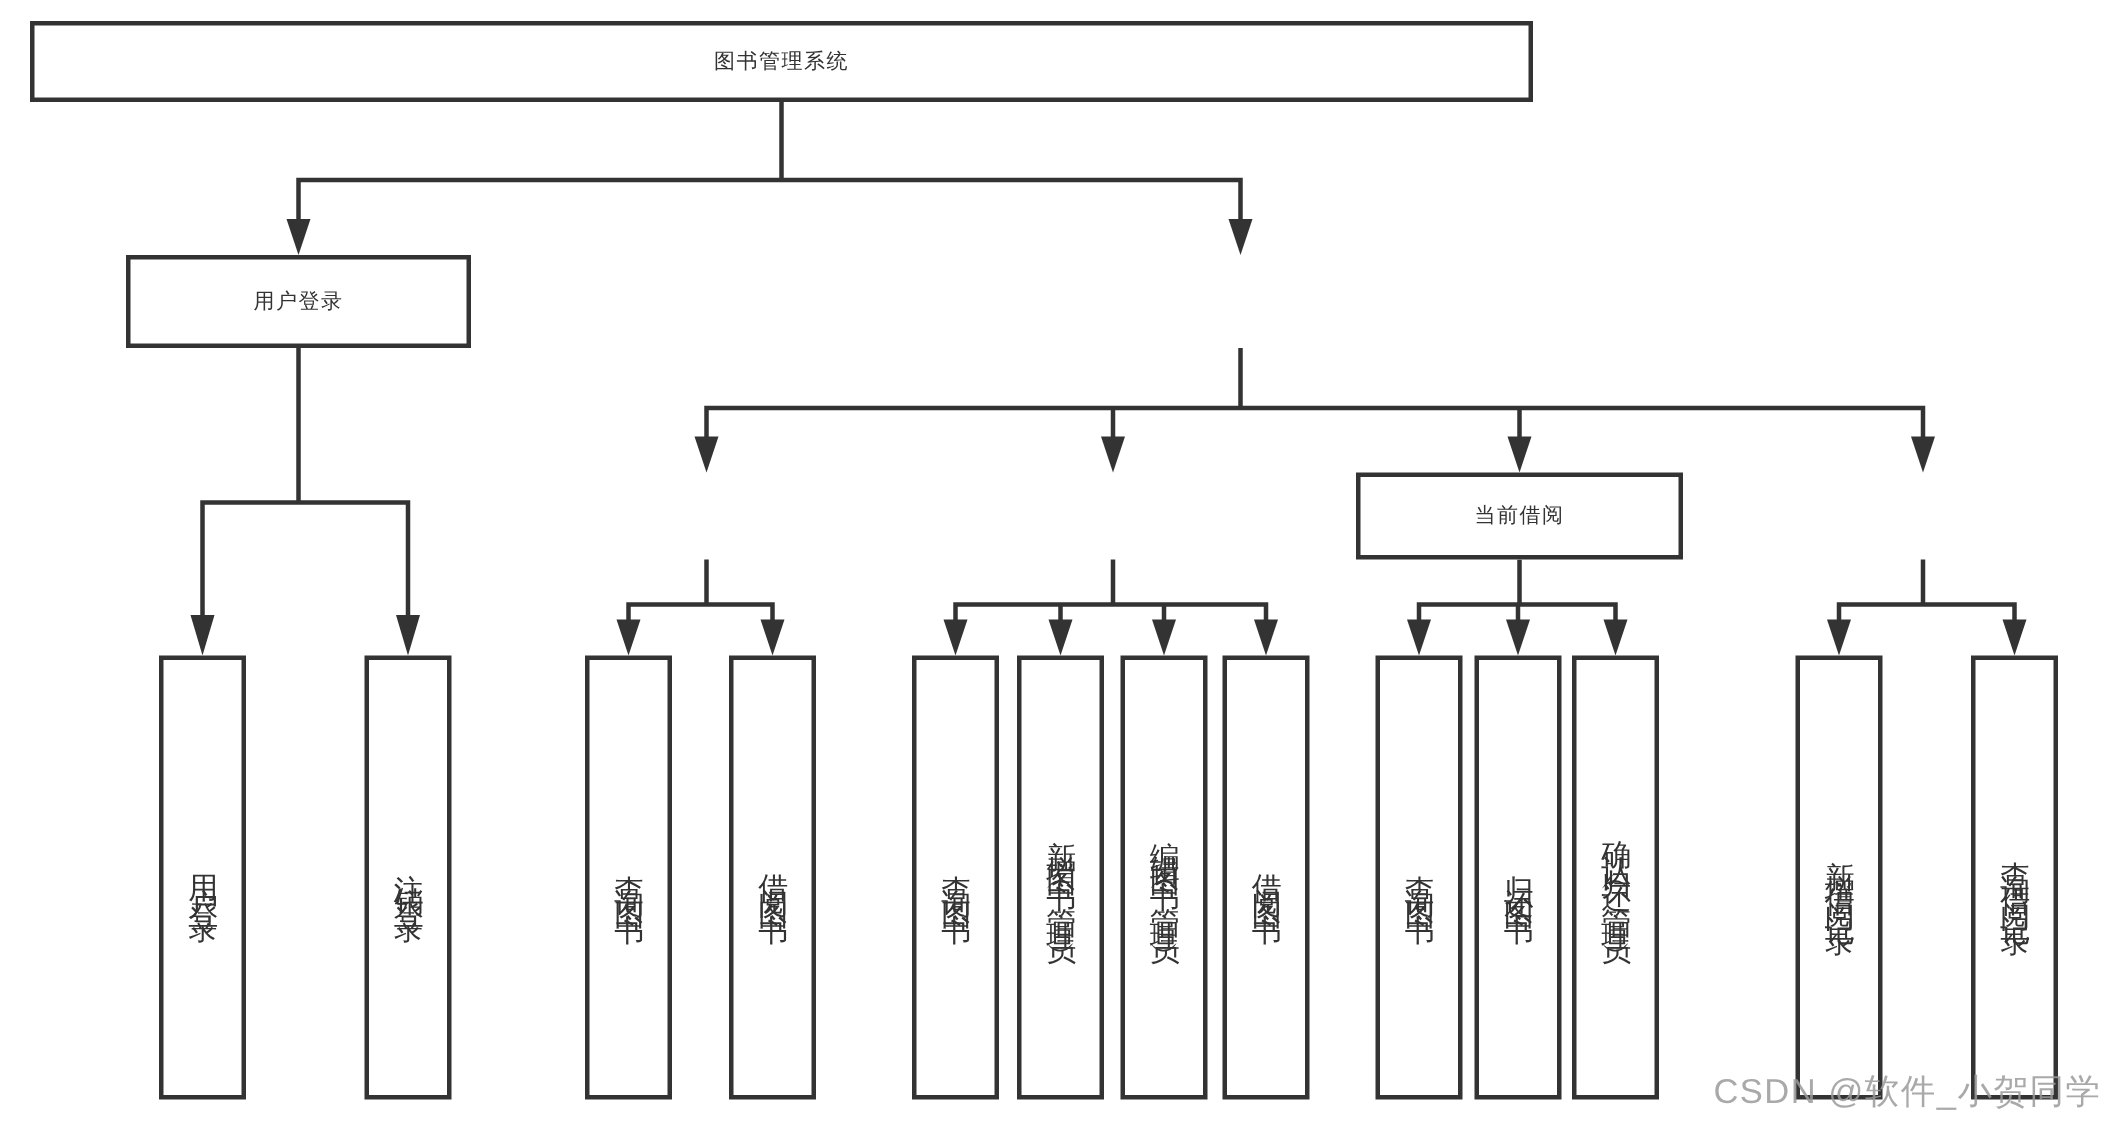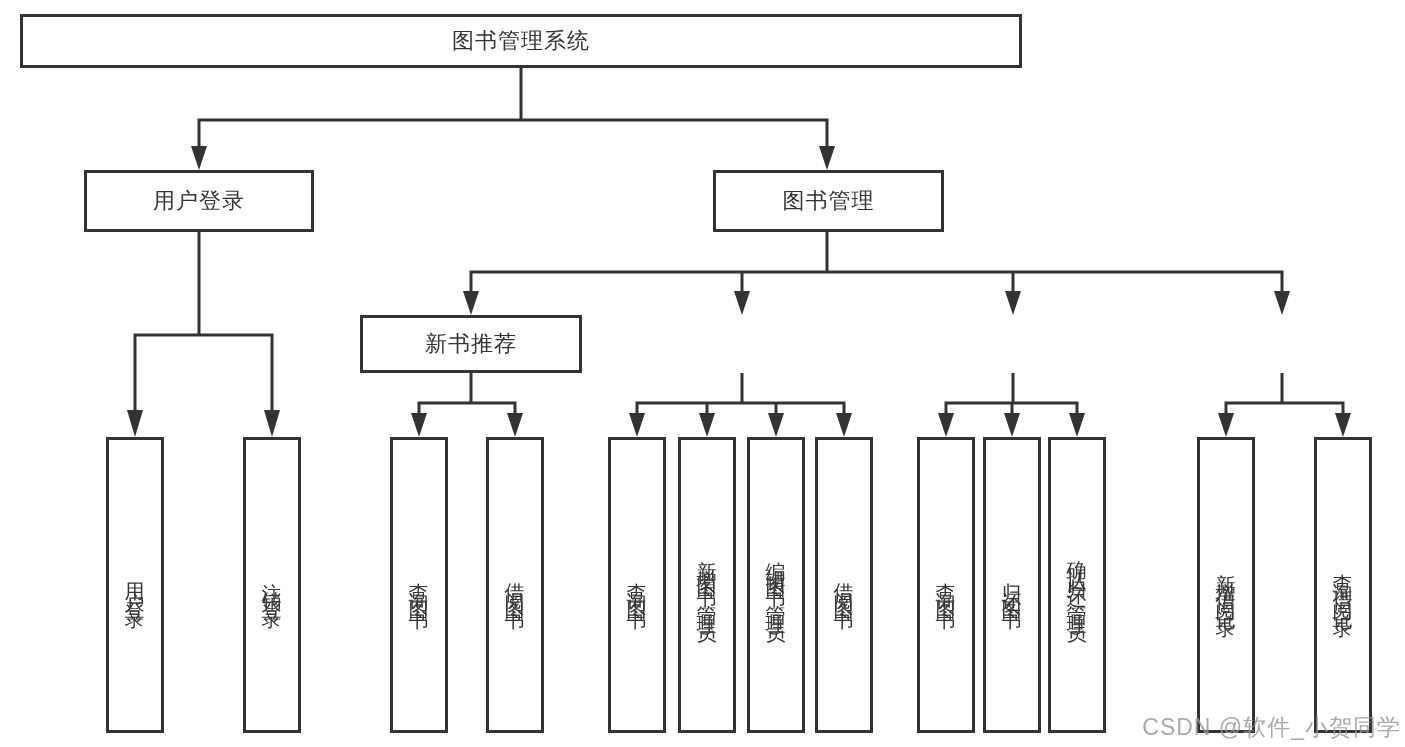--- a/index.html
+++ b/index.html
@@ -24,21 +24,21 @@
     position: absolute;
     box-sizing: border-box;
     border: 3px solid #333333;
     background: #ffffff;
     display: flex;
     align-items: center;
     justify-content: center;
     color: #333333;
   }
   .hnode {
-    font-size: 22px;
+    font-size: 14px;
     letter-spacing: 1px;
   }
   .leaf .vtext {
     writing-mode: vertical-rl;
     text-orientation: mixed;
     font-size: 20px;
     letter-spacing: 9px;
     line-height: 1;
     color: #333333;
   }
@@ -105,26 +105,23 @@
     </g>
   </svg>
 
   <div class="node hnode" style="left:20px; top:14px; width:1002px; height:54px;">
     <span>图书管理系统</span>
   </div>
 
   <div class="node hnode" style="left:84px; top:170px; width:230px; height:62px;">
     <span>用户登录</span>
   </div>
-  <div class="node hnode" style="left:713px; top:170px; width:231px; height:62px;">
-    <span>图书管理</span>
-  </div>
 
-  <div class="node hnode" style="left:360px; top:315px; width:222px; height:58px;">
-    <span>新书推荐</span>
+  <div class="node hnode" style="left:904px; top:315px; width:218px; height:58px;">
+    <span>当前借阅</span>
   </div>
 
   <div class="node leaf" style="left:106px; top:437px; width:58px; height:296px;">
     <span class="vtext">用户登录</span>
   </div>
   <div class="node leaf" style="left:243px; top:437px; width:58px; height:296px;">
     <span class="vtext">注销登录</span>
   </div>
 
   <div class="node leaf" style="left:390px; top:437px; width:58px; height:296px;">

